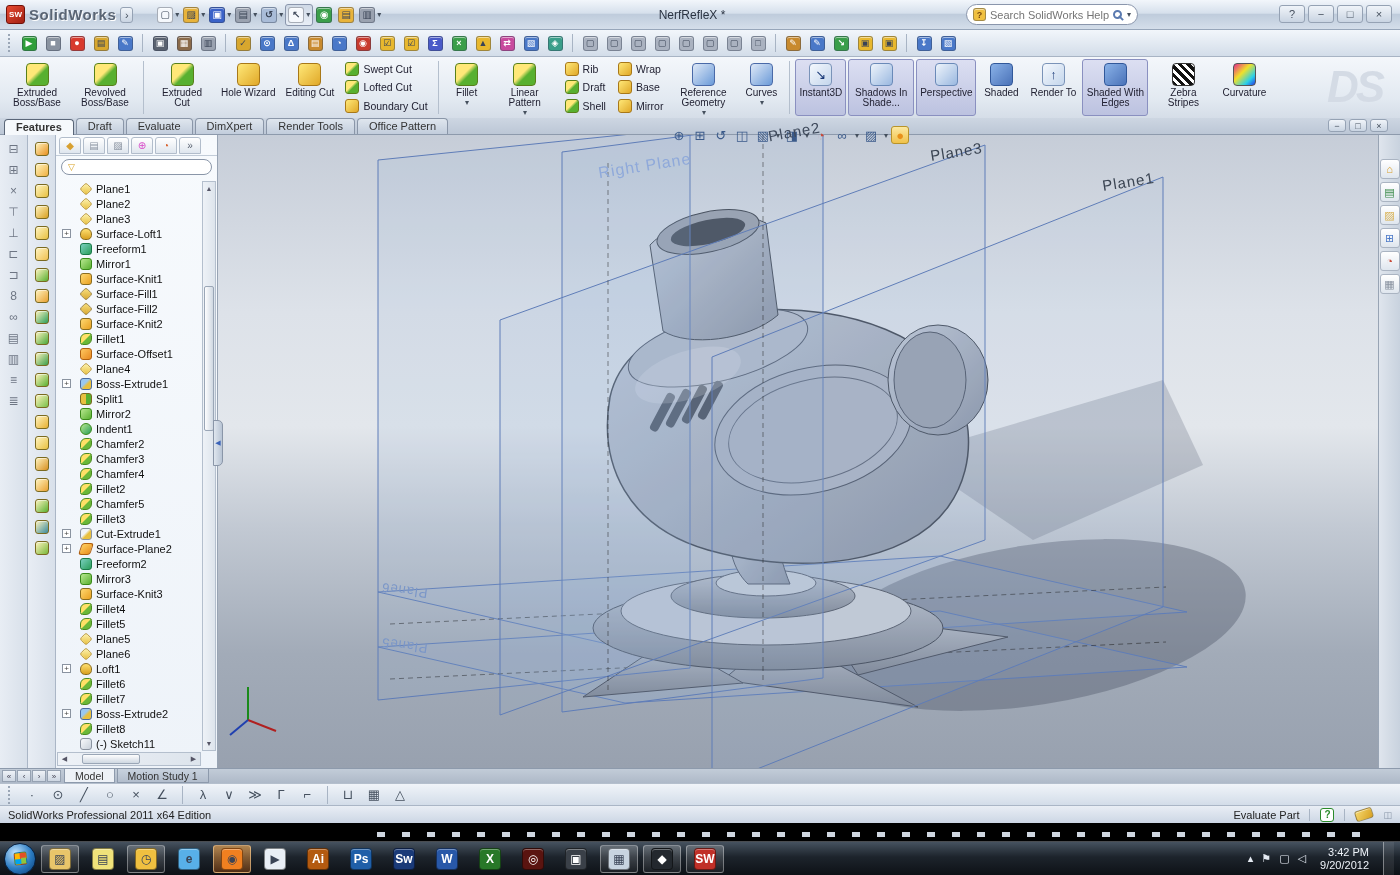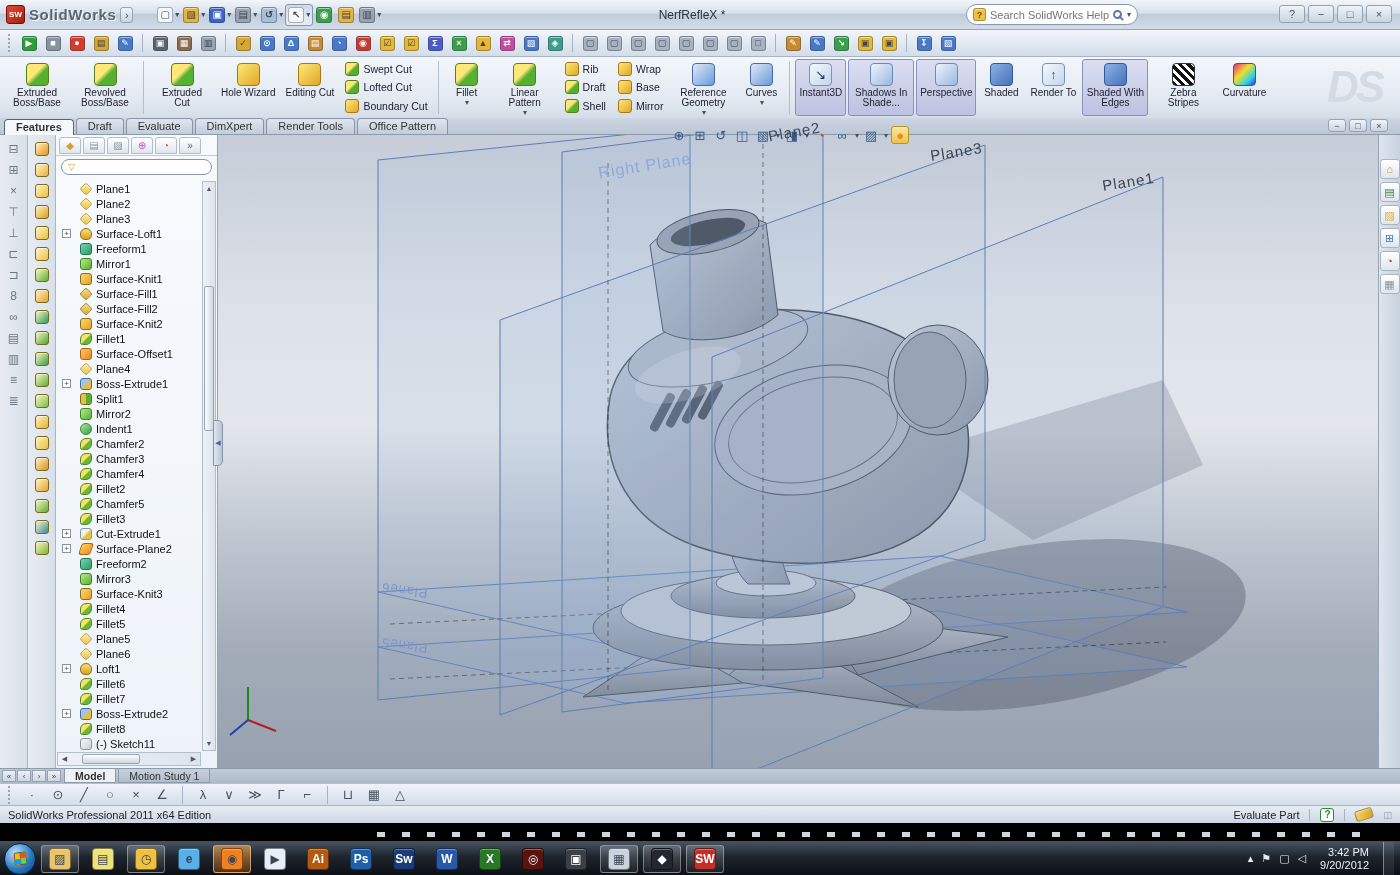--- a/index.html
+++ b/index.html
@@ -95,21 +95,21 @@
   .hudico{width:18px;height:18px;display:flex;align-items:center;justify-content:center;font-size:13px;color:#3a5a8a}
   .hudico.hl{border:1px solid #b8932a;border-radius:3px;background:linear-gradient(180deg,#fce8a0,#f0c24a)}
   .splitterarrow{position:absolute;left:-5px;top:285px;width:10px;height:46px;background:linear-gradient(90deg,#dfe6ee,#b8c4d4);border:1px solid #8a96a8;border-radius:0 5px 5px 0;display:flex;align-items:center;justify-content:center;font-size:7px;color:#3a62b8;z-index:5}
   
   #rightpane{left:1378px;top:0;width:22px;height:633px;background:linear-gradient(90deg,#dfe5ed,#c8d2de);border-left:1px solid #98a4b4;display:flex;flex-direction:column;align-items:center;padding-top:24px;gap:3px}
   .rpico{width:20px;height:20px;display:flex;align-items:center;justify-content:center;border:1px solid #aab4c2;border-radius:3px;background:linear-gradient(180deg,#fff,#dfe6ee);font-size:11px}
   
   #doctabs{left:0;top:768px;width:1400px;height:15px;background:linear-gradient(180deg,#c2ccd8,#aeb9c8);border-top:1px solid #8d9aac;display:flex;align-items:center;padding:0 2px;font-size:10.5px}
   .dnav{width:14px;height:12px;border:1px solid #96a2b2;background:linear-gradient(180deg,#eef2f7,#cdd6e2);display:flex;align-items:center;justify-content:center;font-size:8px;color:#445;margin-right:1px}
   .dtab{padding:0 10px;height:14px;display:flex;align-items:center;border:1px solid #8d9aac;border-top:none;background:linear-gradient(180deg,#c8d2de,#b2bdcc);margin-left:2px;color:#333}
-  .dtab.active{background:#eef2f7;font-weight:bold}
+  .dtab.active{background:#eef2f7;font-weight:normal}
   
   #sketchbar{left:0;top:783px;width:1400px;height:22px;background:linear-gradient(180deg,#f0f4f9,#d3dde9);border-top:1px solid #b4bfcd;display:flex;align-items:center;padding:0 8px;gap:6px;color:#45505e}
   .skico{width:20px;height:18px;display:flex;align-items:center;justify-content:center;font-size:13px;border-radius:2px}
   
   #statusbar{left:0;top:805px;width:1400px;height:18px;background:linear-gradient(180deg,#e9eef5,#ccd6e4);border-top:1px solid #aab6c6;display:flex;align-items:center;padding:0 8px;font-size:11px;color:#222}
   #status-right{margin-left:auto;display:flex;align-items:center;gap:10px}
   .ssep{width:1px;height:12px;background:#a8b4c4}
   
   #blackstrip{left:0;top:823px;width:1400px;height:18px;background:#000}
   #blackstrip::after{content:"";position:absolute;left:360px;right:40px;bottom:4px;height:5px;background:repeating-linear-gradient(90deg,transparent 0 17px,#cfd6e0 17px 25px)}

